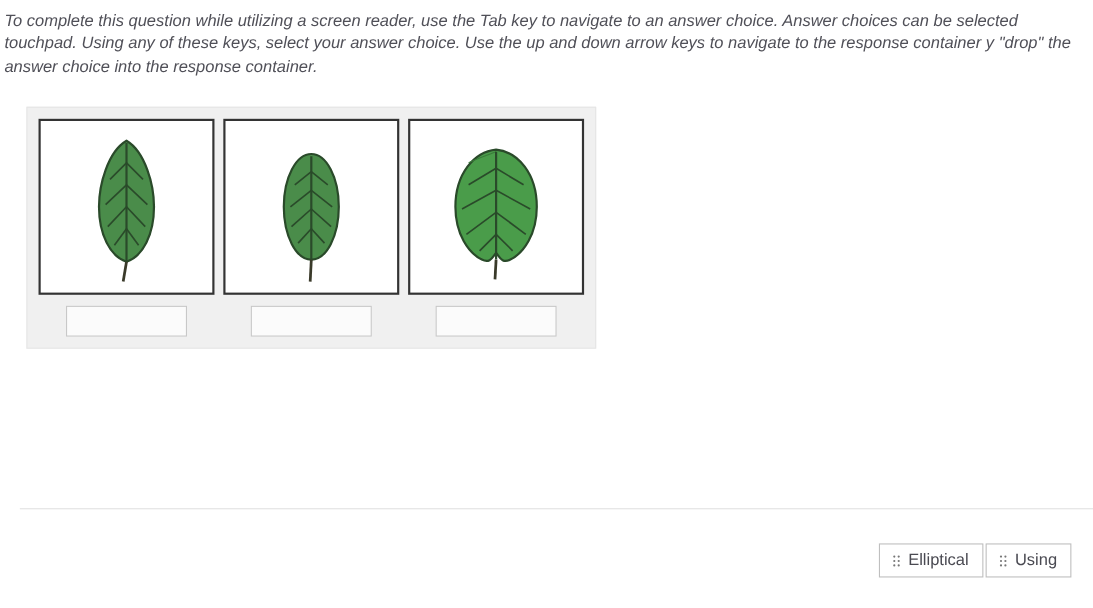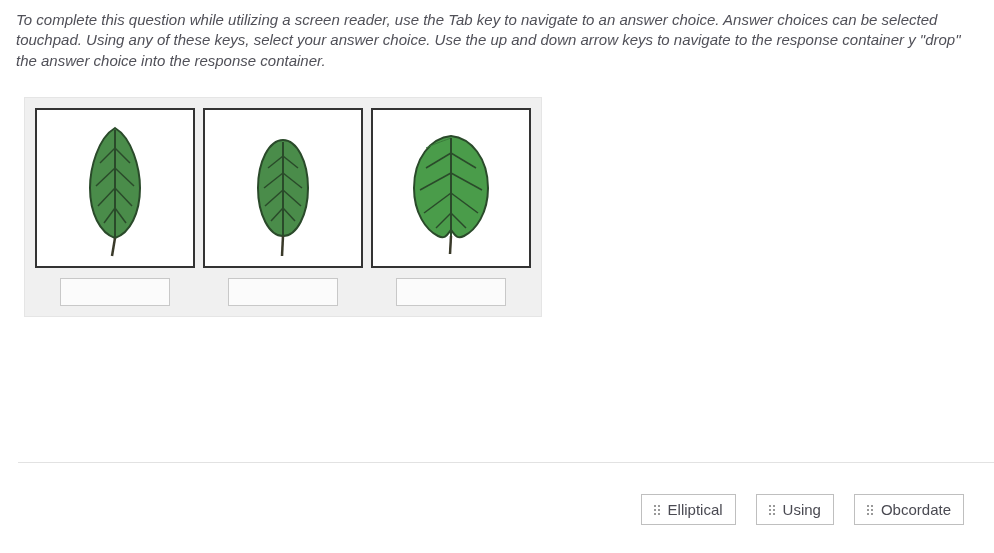--- a/index.html
+++ b/index.html
@@ -5,21 +5,21 @@
     * { box-sizing: border-box; margin: 0; padding: 0; }
     body {
       font-family: Arial, sans-serif;
       background: #fff;
       width: 994px;
       height: 553px;
       overflow: hidden;
       position: relative;
     }
     .instructions {
-      padding: 10px 18px 8px 16px;
+      padding: 10px 18px 8px 4px;
       color: #505058;
       font-size: 15px;
       line-height: 1.35;
       font-style: italic;
     }
     .question-area {
       margin: 18px 20px 0 24px;
       background: #f0f0f0;
       padding: 10px;
       display: inline-block;
@@ -46,23 +46,23 @@
     .drop-zone {
       margin-top: 10px;
       width: 110px;
       height: 28px;
       background: #fbfbfb;
       border: 1px solid #c8c8c8;
     }
     .answer-bank {
       position: absolute;
       bottom: 28px;
-      right: 30px;
-      display: flex;
-      gap: 20px;
+      right: 20px;
+      display: flex;
+      gap: 2px;
     }
     .answer-chip {
       background: #fff;
       border: 1px solid #bfbfbf;
       padding: 6px 12px;
       font-size: 15px;
       color: #4a4a52;
       display: flex;
       align-items: center;
       gap: 6px;
@@ -188,33 +188,16 @@
           <span class="grip-dot"></span>
           <span class="grip-dot"></span>
         </span>
       <span class="grip-row">
           <span class="grip-dot"></span>
           <span class="grip-dot"></span>
         </span>
     </span>
     <span>Using</span>
   </div>
-  <div class="answer-chip">
-    <span class="grip">
-      <span class="grip-row">
-          <span class="grip-dot"></span>
-          <span class="grip-dot"></span>
-        </span>
-      <span class="grip-row">
-          <span class="grip-dot"></span>
-          <span class="grip-dot"></span>
-        </span>
-      <span class="grip-row">
-          <span class="grip-dot"></span>
-          <span class="grip-dot"></span>
-        </span>
-    </span>
-    <span>Obcordate</span>
-  </div>
 </div>
 
 
 
 
 </body></html>

